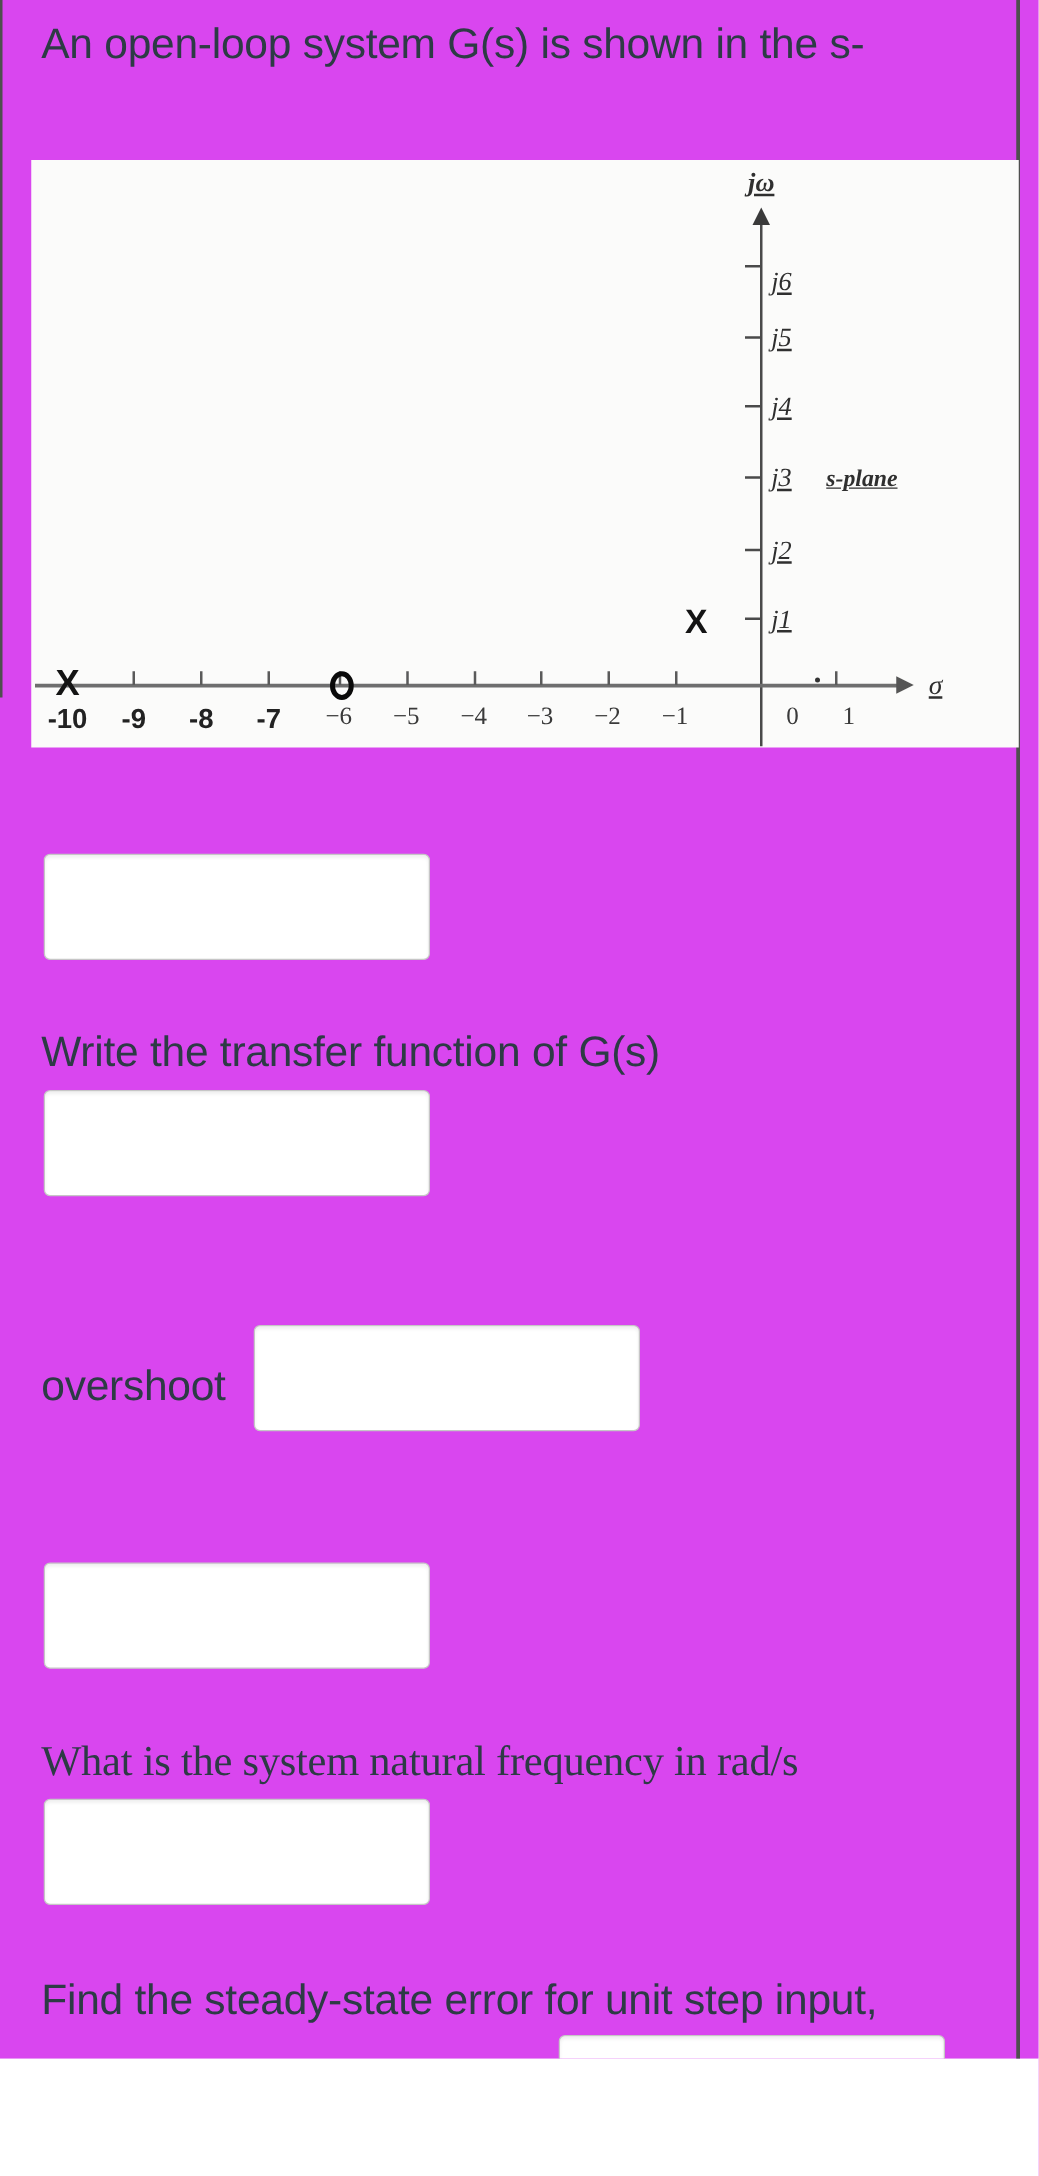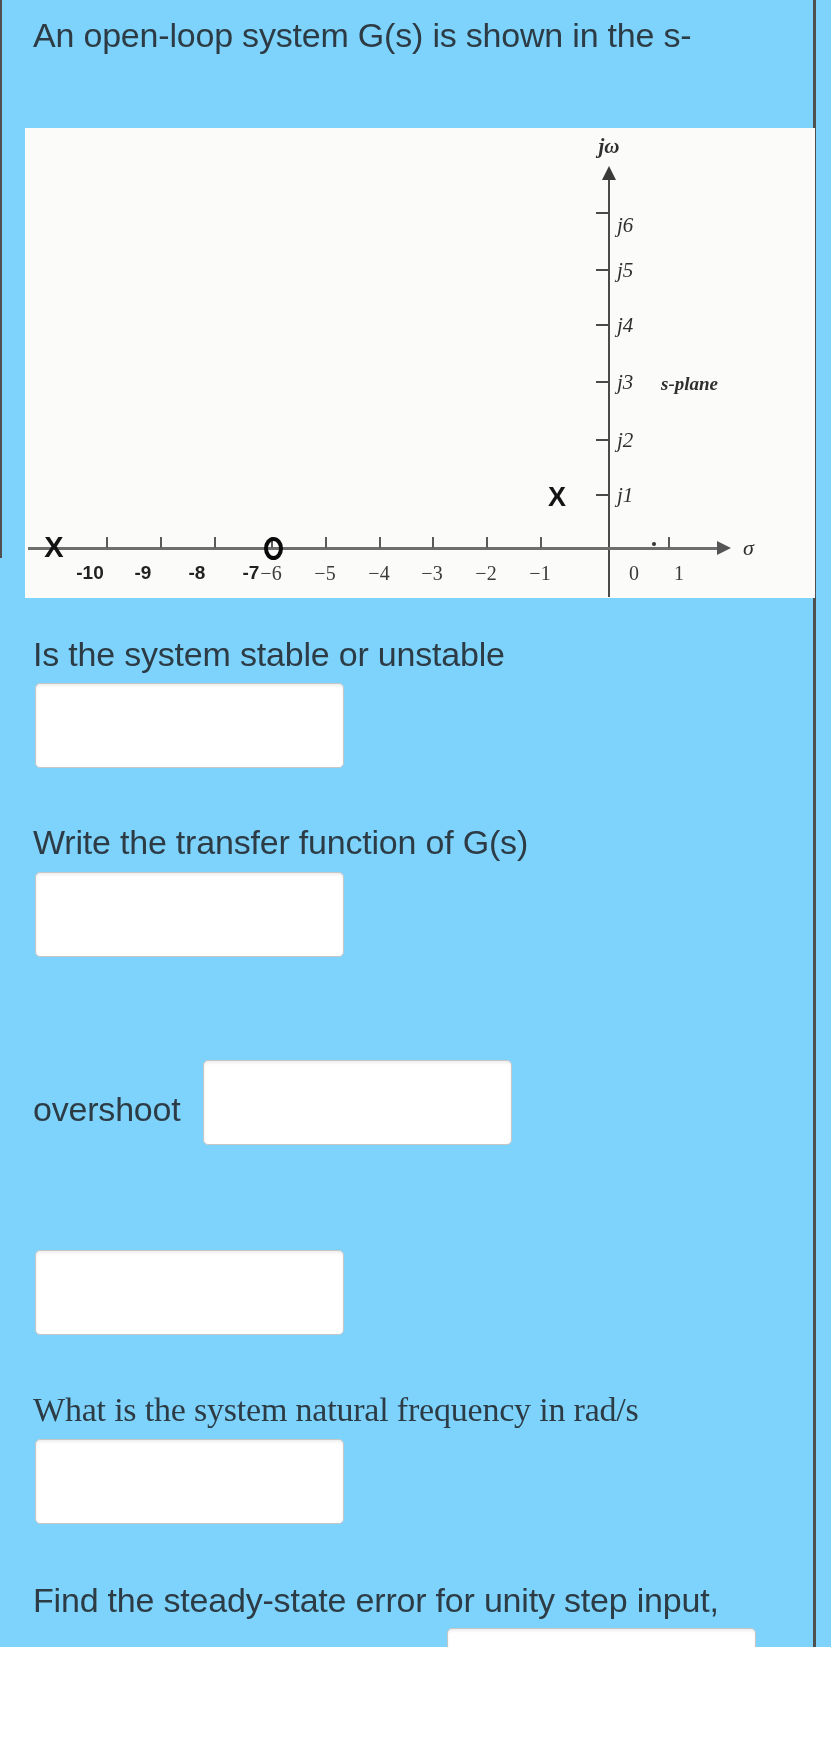--- a/index.html
+++ b/index.html
@@ -1,46 +1,46 @@
 <!DOCTYPE html>
 <html><head>
 <meta charset="utf-8">
 <style>
   html,body{margin:0;padding:0;background:#ffffff;}
   #page{
-    position:relative;width:831px;height:1647px;background:#7dd3fc;overflow:hidden;
+    position:relative;width:831px;height:1647px;background:#d946ef;overflow:hidden;
     font-family:"Liberation Sans",sans-serif;color:#2d3b45;
   }
   .edge{position:absolute;background:#4f4f4f;}
   .qtext{
     position:absolute;left:33px;font-size:34px;line-height:38px;
     color:#2d3b45;white-space:nowrap;letter-spacing:-0.2px;
   }
   .answer{
     position:absolute;width:309px;height:85px;box-sizing:border-box;
     border:1.5px solid #c6c6c6;border-radius:5px;background:#ffffff;
     box-shadow:inset 0 2px 3px rgba(0,0,0,0.07);
     resize:none;outline:none;font-family:"Liberation Sans",sans-serif;
     font-size:24px;color:#2d3b45;padding:8px 10px;
   }
   
   #figure{position:absolute;left:25px;top:128px;width:790px;height:470px;background:#fbfbfa;}
-  .fser{position:absolute;font-family:"Liberation Serif",serif;font-style:italic;color:#2f2f2f;}
+  .fser{position:absolute;font-family:"Liberation Serif",serif;font-style:italic;color:#2f2f2f;text-decoration:underline;}
   .vaxis{position:absolute;left:583px;top:50px;width:2px;height:419px;background:#4a4a4a;}
   .haxis{position:absolute;left:3px;top:419px;width:694px;height:3px;background:#6e6e6e;}
   .varrow{position:absolute;left:577px;top:38px;width:0;height:0;
     border-left:7px solid transparent;border-right:7px solid transparent;border-bottom:14px solid #3a3a3a;}
   .harrow{position:absolute;left:692px;top:413px;width:0;height:0;
     border-top:7px solid transparent;border-bottom:7px solid transparent;border-left:14px solid #555555;}
   .vtick{position:absolute;left:571px;width:13px;height:2px;background:#4a4a4a;}
   .htick{position:absolute;top:409px;width:2px;height:11px;background:#5a5a5a;}
   .vlab{position:absolute;left:592px;width:46px;height:24px;font-size:21px;}
   .hlab{position:absolute;top:434px;height:26px;transform:translateX(-50%);
     font-family:"Liberation Serif",serif;font-size:20px;color:#3a3a3a;}
-  .hlab.hand{font-family:"Liberation Sans",sans-serif;font-weight:700;font-size:19px;color:#222;font-style:normal;margin-left:36px;}
+  .hlab.hand{font-family:"Liberation Sans",sans-serif;font-weight:700;font-size:22px;color:#222;font-style:normal;}
   .xmark{position:absolute;width:26px;text-align:center;font-family:"Liberation Sans",sans-serif;
     font-weight:700;color:#141414;}
   .zeromark{position:absolute;left:239px;top:409px;width:11px;height:15px;
     border:4px solid #0a0a0a;border-radius:50%;background:transparent;}
   .axisdot{position:absolute;left:627px;top:414px;width:4px;height:4px;border-radius:50%;background:#333;}
   
   #bottomband{position:absolute;left:0;top:1733px;width:813px;height:8px;background:#ededed;border-top:1px solid #dcdcdc;}
 </style>
 </head>
 <body>
@@ -100,31 +100,30 @@
     <div class="hlab" style="left:461px;">−2</div>
     <div class="hlab" style="left:515px;">−1</div>
     <div class="hlab" style="left:609px;">0</div>
     <div class="hlab" style="left:654px;">1</div>
 
     <div class="xmark" style="left:16px;top:403px;font-size:29px;line-height:32px;">X</div>
     <div class="zeromark"></div>
     <div class="xmark" style="left:519px;top:354px;font-size:27px;line-height:30px;">X</div>
   </div>
 
-  <div class="qtext" style="top:635px;">Is the system stable or unstable</div>
   <textarea class="answer" style="left: 35px; top: 683px;"></textarea>
 
   <div class="qtext" style="top:823px;">Write the transfer function of G(s)</div>
   <textarea class="answer" style="left: 35px; top: 872px;"></textarea>
 
   <div class="qtext" style="top:1090px;">overshoot</div>
   <textarea class="answer" style="left: 203px; top: 1060px;"></textarea>
 
   <textarea class="answer" style="left: 35px; top: 1250px;"></textarea>
 
   <div class="qtext" style="top:1391px;font-family:Liberation Serif, serif;">What is the system natural frequency in rad/s</div>
   <textarea class="answer" style="left: 35px; top: 1439px;"></textarea>
 
-  <div class="qtext" style="top:1581px;">Find the steady-state error for unity step input,</div>
+  <div class="qtext" style="top:1581px;">Find the steady-state error for unit step input,</div>
   <textarea class="answer" style="left: 447px; top: 1628px;"></textarea>
 
   <div id="bottomband"></div>
 </div>
 
 </body></html>

